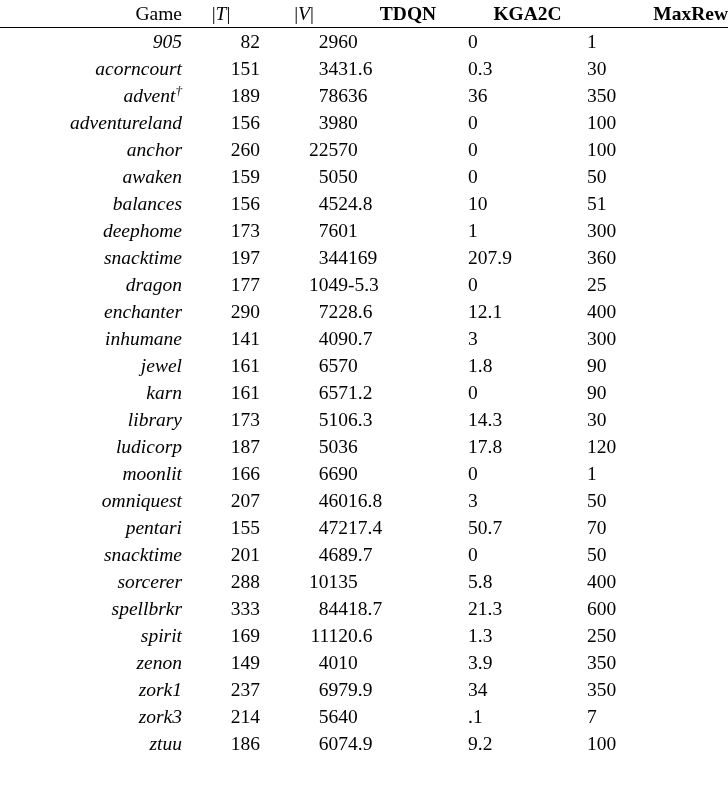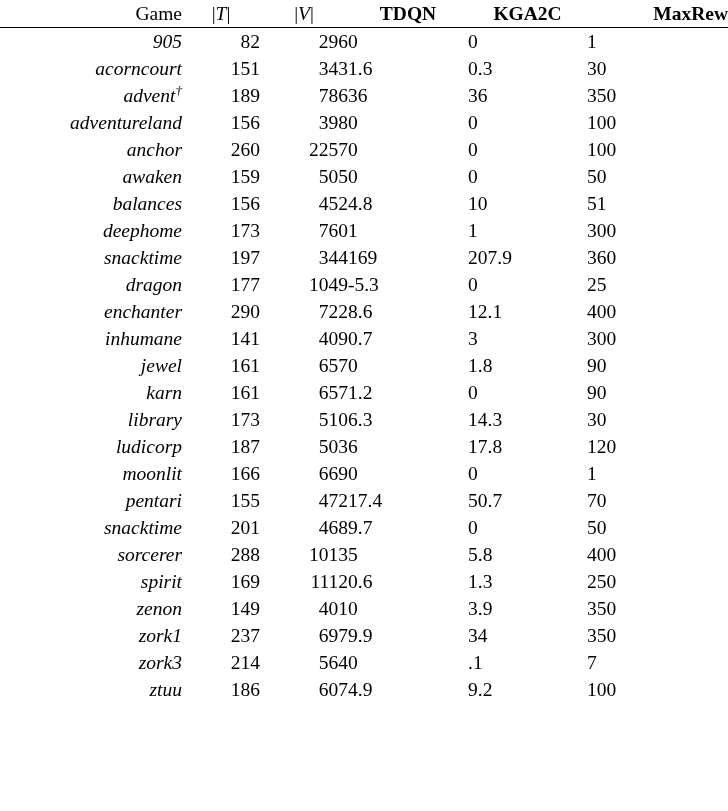--- a/index.html
+++ b/index.html
@@ -241,20 +241,28 @@
       </tr>
       <tr>
         <td class="c-game-cell">moonlit</td>
         <td class="c-t-cell vrule-left">166</td>
         <td class="c-v-cell">669</td>
         <td class="c-tdqn-cell vrule-left">0</td>
         <td class="c-kga2c-cell">0</td>
         <td class="c-maxrew-cell vrule-left">1</td>
       </tr>
       <tr>
+        <td class="c-game-cell">omniquest</td>
+        <td class="c-t-cell vrule-left">207</td>
+        <td class="c-v-cell">460</td>
+        <td class="c-tdqn-cell vrule-left"><span class="bold">16.8</span></td>
+        <td class="c-kga2c-cell">3</td>
+        <td class="c-maxrew-cell vrule-left">50</td>
+      </tr>
+      <tr>
         <td class="c-game-cell">pentari</td>
         <td class="c-t-cell vrule-left">155</td>
         <td class="c-v-cell">472</td>
         <td class="c-tdqn-cell vrule-left">17.4</td>
         <td class="c-kga2c-cell"><span class="bold">50.7</span></td>
         <td class="c-maxrew-cell vrule-left">70</td>
       </tr>
       <tr>
         <td class="c-game-cell">snacktime</td>
         <td class="c-t-cell vrule-left">201</td>
@@ -265,20 +273,28 @@
       </tr>
       <tr>
         <td class="c-game-cell">sorcerer</td>
         <td class="c-t-cell vrule-left">288</td>
         <td class="c-v-cell">1013</td>
         <td class="c-tdqn-cell vrule-left">5</td>
         <td class="c-kga2c-cell"><span class="bold">5.8</span></td>
         <td class="c-maxrew-cell vrule-left">400</td>
       </tr>
       <tr>
+        <td class="c-game-cell">spellbrkr</td>
+        <td class="c-t-cell vrule-left">333</td>
+        <td class="c-v-cell">844</td>
+        <td class="c-tdqn-cell vrule-left">18.7</td>
+        <td class="c-kga2c-cell"><span class="bold">21.3</span></td>
+        <td class="c-maxrew-cell vrule-left">600</td>
+      </tr>
+      <tr>
         <td class="c-game-cell">spirit</td>
         <td class="c-t-cell vrule-left">169</td>
         <td class="c-v-cell">1112</td>
         <td class="c-tdqn-cell vrule-left">0.6</td>
         <td class="c-kga2c-cell"><span class="bold">1.3</span></td>
         <td class="c-maxrew-cell vrule-left">250</td>
       </tr>
       <tr>
         <td class="c-game-cell">zenon</td>
         <td class="c-t-cell vrule-left">149</td>

